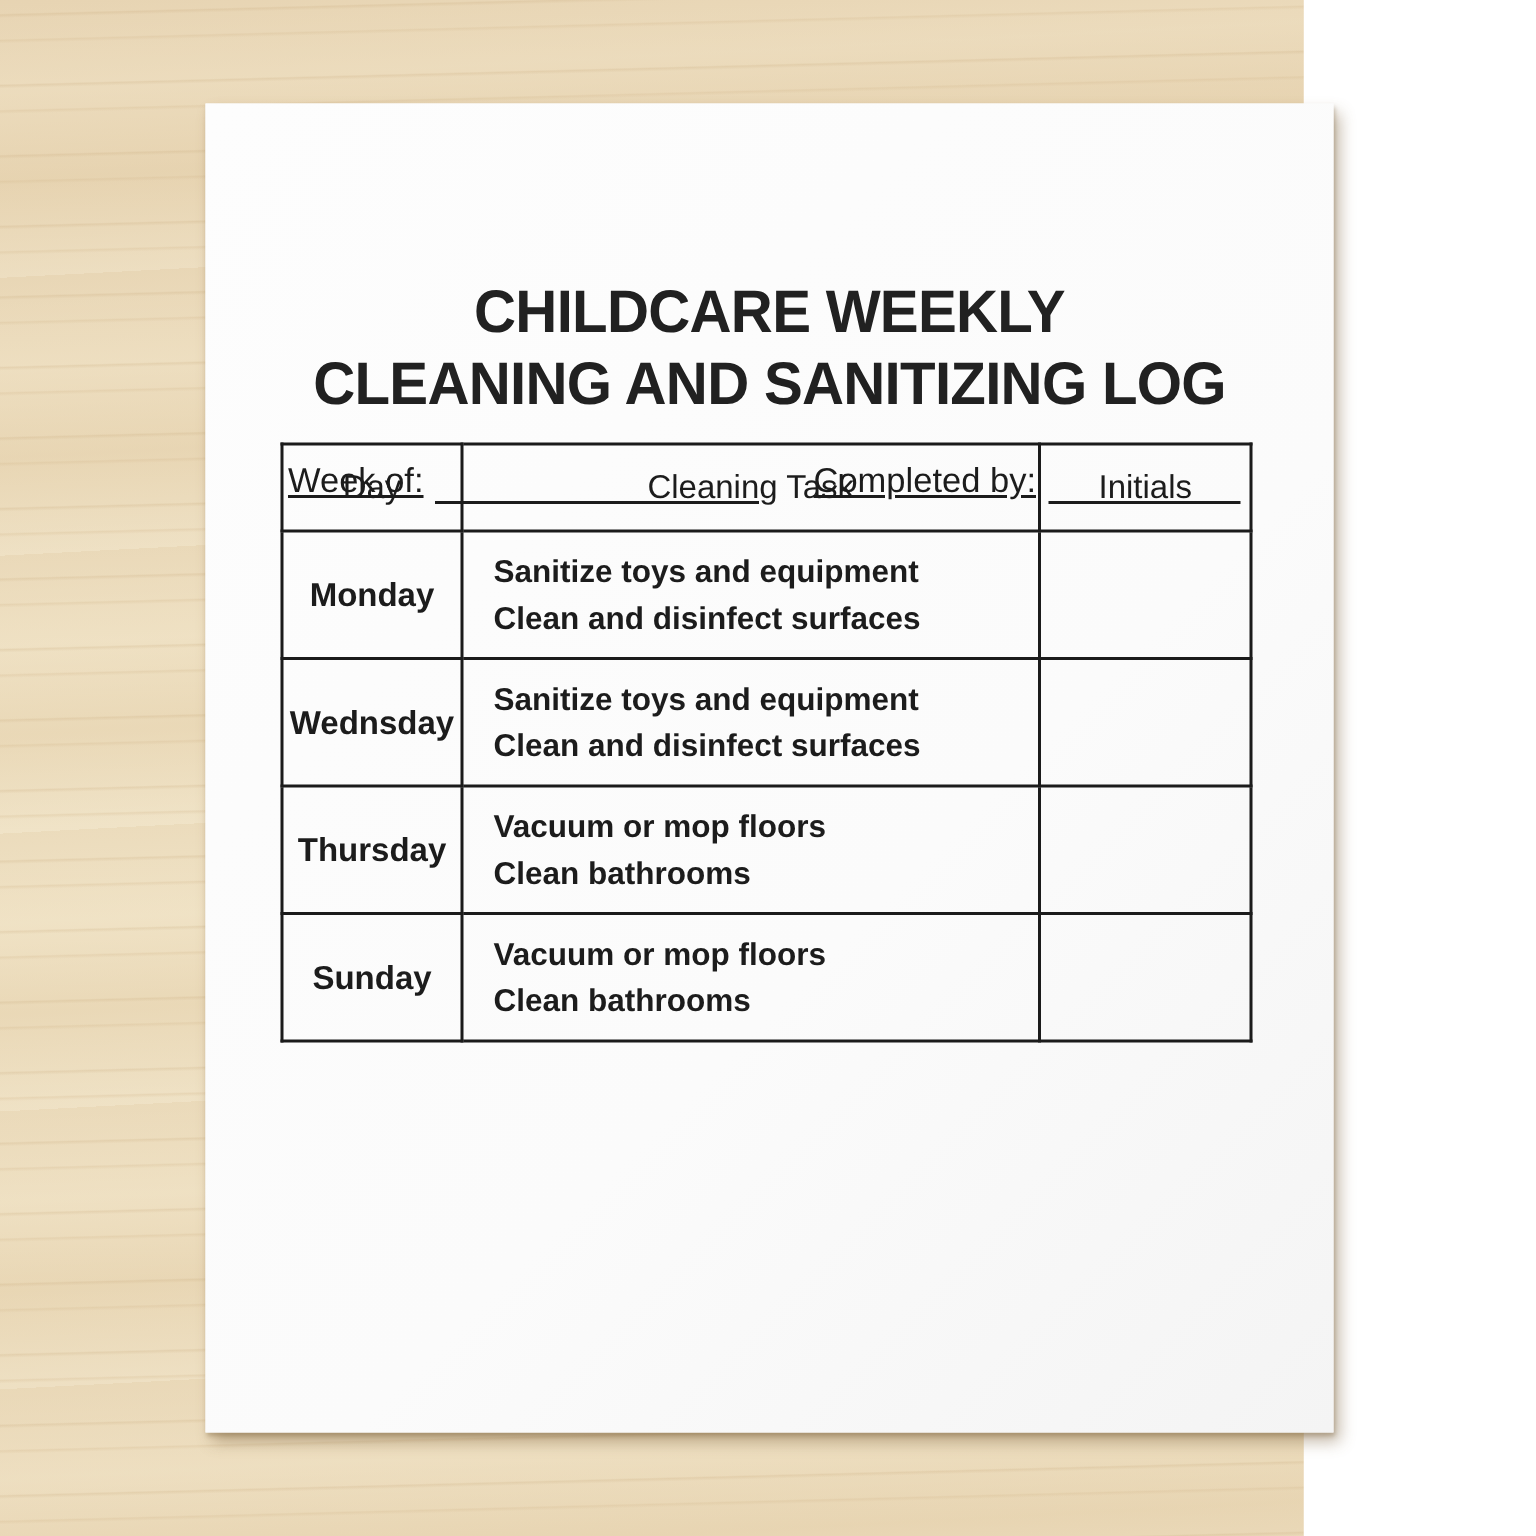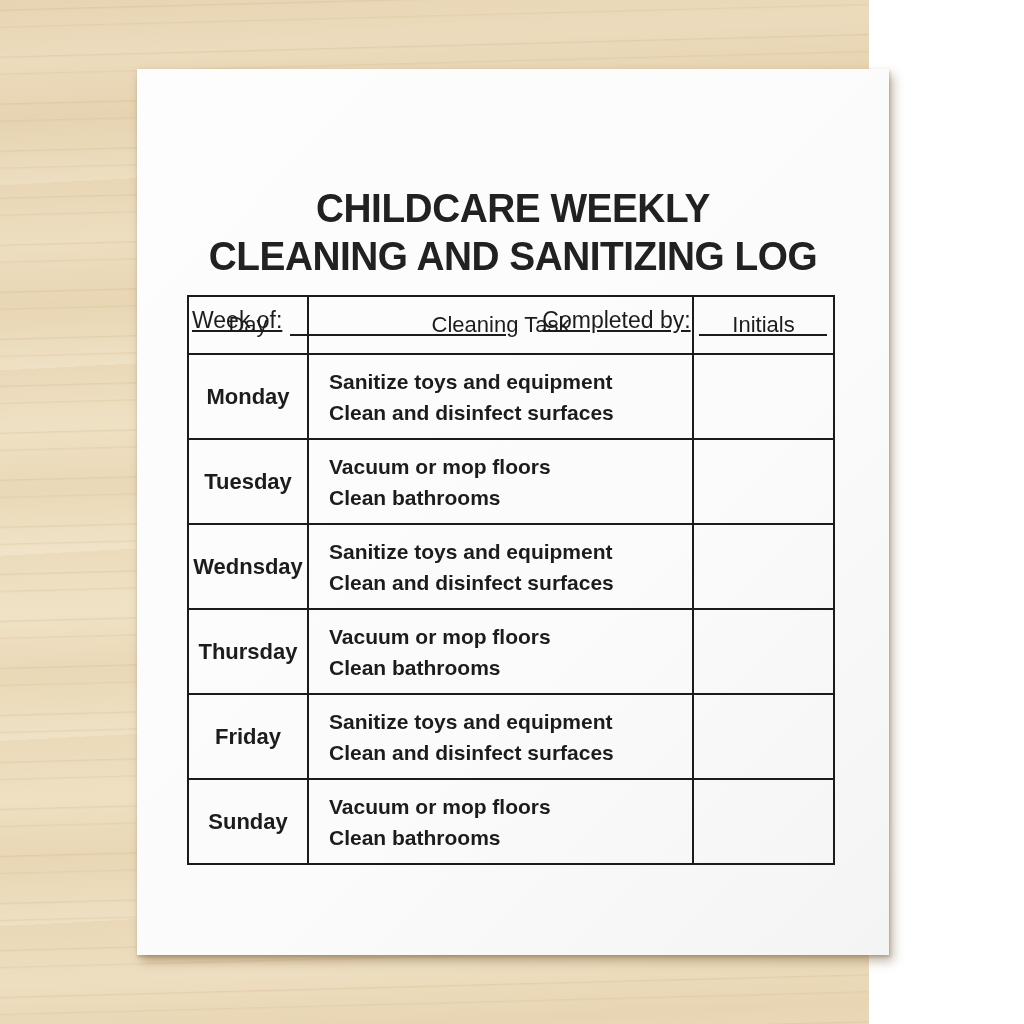--- a/index.html
+++ b/index.html
@@ -158,48 +158,32 @@
         <tbody>
             <tr>
               <td class="day-cell">Monday</td>
               <td class="task-cell">
                 <div>Sanitize toys and equipment</div>
                 <div>Clean and disinfect surfaces</div>
               </td>
               <td class="initials-cell"></td>
             </tr>
             <tr>
-              <td class="day-cell">Tuesday</td>
-              <td class="task-cell">
-                <div>Vacuum or mop floors</div>
-                <div>Clean bathrooms</div>
-              </td>
-              <td class="initials-cell"></td>
-            </tr>
-            <tr>
               <td class="day-cell">Wednsday</td>
               <td class="task-cell">
                 <div>Sanitize toys and equipment</div>
                 <div>Clean and disinfect surfaces</div>
               </td>
               <td class="initials-cell"></td>
             </tr>
             <tr>
               <td class="day-cell">Thursday</td>
               <td class="task-cell">
                 <div>Vacuum or mop floors</div>
                 <div>Clean bathrooms</div>
-              </td>
-              <td class="initials-cell"></td>
-            </tr>
-            <tr>
-              <td class="day-cell">Friday</td>
-              <td class="task-cell">
-                <div>Sanitize toys and equipment</div>
-                <div>Clean and disinfect surfaces</div>
               </td>
               <td class="initials-cell"></td>
             </tr>
             <tr>
               <td class="day-cell">Sunday</td>
               <td class="task-cell">
                 <div>Vacuum or mop floors</div>
                 <div>Clean bathrooms</div>
               </td>
               <td class="initials-cell"></td>

